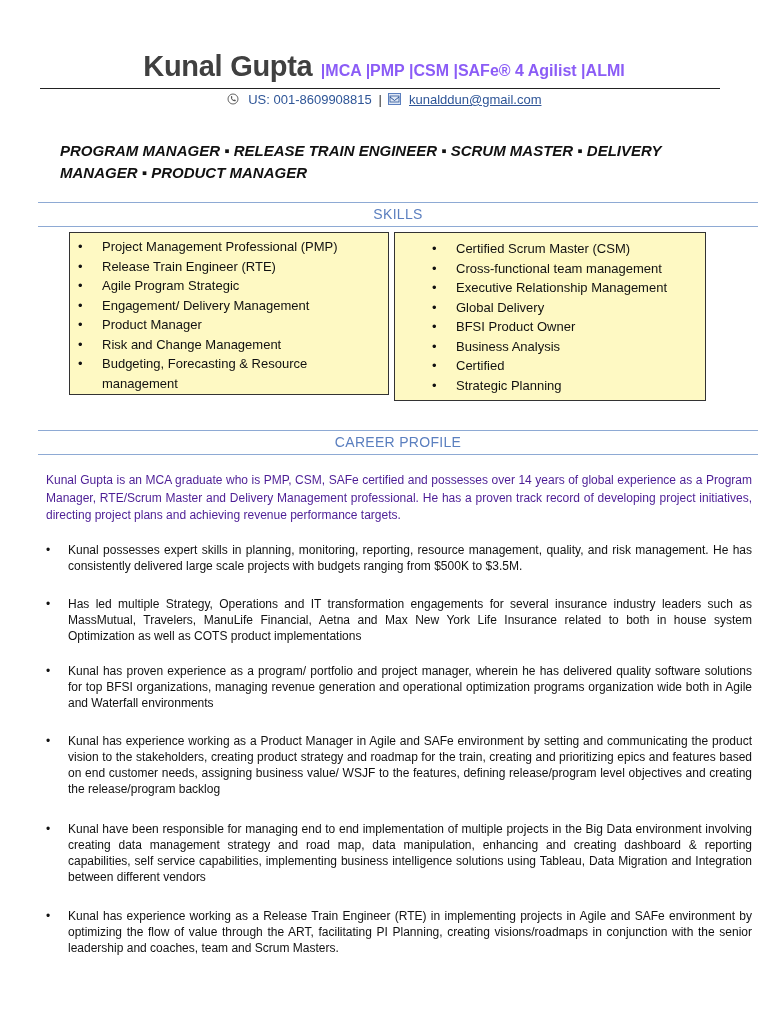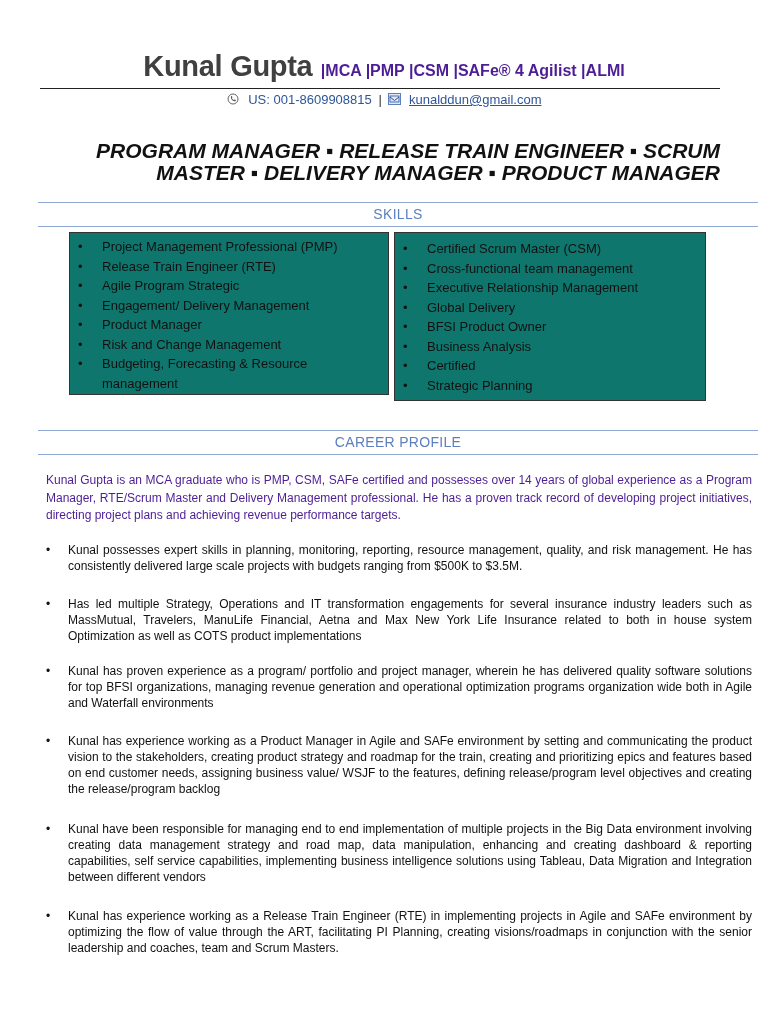--- a/index.html
+++ b/index.html
@@ -2,34 +2,34 @@
 <html><head>
 <meta charset="utf-8">
 <style>
   html, body { margin: 0; padding: 0; background: #ffffff; }
   body { width: 768px; height: 1024px; position: relative; overflow: hidden;
          font-family: "Liberation Sans", sans-serif; color: #111; }
   .abs { position: absolute; }
 
   .header-name-line { left: 0; width: 768px; top: 50px; text-align: center; white-space: nowrap; }
   .name { font-size: 29px; font-weight: bold; color: #404040; letter-spacing: -0.3px; text-align: center; }
-  .creds { font-size: 16px; font-weight: bold; color: #4c1d95; margin-left: 4px; }
+  .creds { font-size: 16px; font-weight: bold; color: #8b5cf6; margin-left: 4px; }
   .header-rule { left: 40px; width: 680px; top: 88px; height: 0; border-top: 1.5px solid #222; }
   .contact { left: 0; width: 768px; top: 92px; text-align: center; font-size: 13px; color: #2e5597; white-space: nowrap; }
   .contact .sep { color: #333; margin: 0 3px; }
   .contact a { color: #2e5597; text-decoration: underline; }
   .icon { display: inline-block; vertical-align: middle; }
 
-  .headline { left: 60px; width: 660px; top: 140px; text-align: right; font-size: 21px;
+  .headline { left: 60px; width: 660px; top: 140px; text-align: left; font-size: 15px;
               font-weight: bold; font-style: italic; line-height: 22px; color: #111; }
 
   .section-rule { left: 38px; width: 720px; height: 0; border-top: 1.5px solid #8eaad4; }
   .section-title { left: 0; width: 796px; text-align: center; font-size: 14px; color: #5b7fbf; letter-spacing: 0.3px; }
 
-  .skill-box { border: 1px solid #333; background: #0f766e; }
+  .skill-box { border: 1px solid #333; background: #fef9c3; }
   .skill-box ul { margin: 0; padding: 0; list-style: none; }
   .skill-box li { position: relative; padding-left: 32px; font-size: 13px; line-height: 19.5px; color: #111; }
   .skill-box li::before { content: "\2022"; position: absolute; left: 8px; top: 0; font-size: 13px; }
 
   .para { left: 46px; width: 706px; font-size: 12px; line-height: 17.5px; text-align: justify; color: #4c1d95; }
   .bullets { left: 46px; width: 706px; margin: 0; padding: 0; list-style: none; }
   .bullets li { position: absolute; left: 0; width: 706px; }
   .bullets .dot { position: absolute; left: 0; top: 0; font-size: 12px; line-height: 17.5px; }
   .bullets .txt { position: absolute; left: 22px; width: 684px; font-size: 12px; line-height: 16px; text-align: justify; }
 </style>
@@ -71,21 +71,21 @@
     <li>Project Management Professional (PMP)</li>
     <li>Release Train Engineer (RTE)</li>
     <li>Agile Program Strategic</li>
     <li>Engagement/ Delivery Management</li>
     <li>Product Manager</li>
     <li>Risk and Change Management</li>
     <li style="width:220px">Budgeting, Forecasting &amp; Resource management</li>
   </ul>
 </div>
 
-<div class="abs skill-box" style="left:394px; top:232px; width:312px; height:169px; padding-top:6px; box-sizing:border-box;">
+<div class="abs skill-box" style="left:394px; top:232px; width:312px; height:169px; padding-top:6px; box-sizing:border-box;padding-left:29px;">
   <ul>
     <li>Certified Scrum Master (CSM)</li>
     <li>Cross-functional team management</li>
     <li>Executive Relationship Management</li>
     <li>Global Delivery</li>
     <li>BFSI Product Owner</li>
     <li>Business Analysis</li>
     <li>Certified</li>
     <li>Strategic Planning</li>
   </ul>

